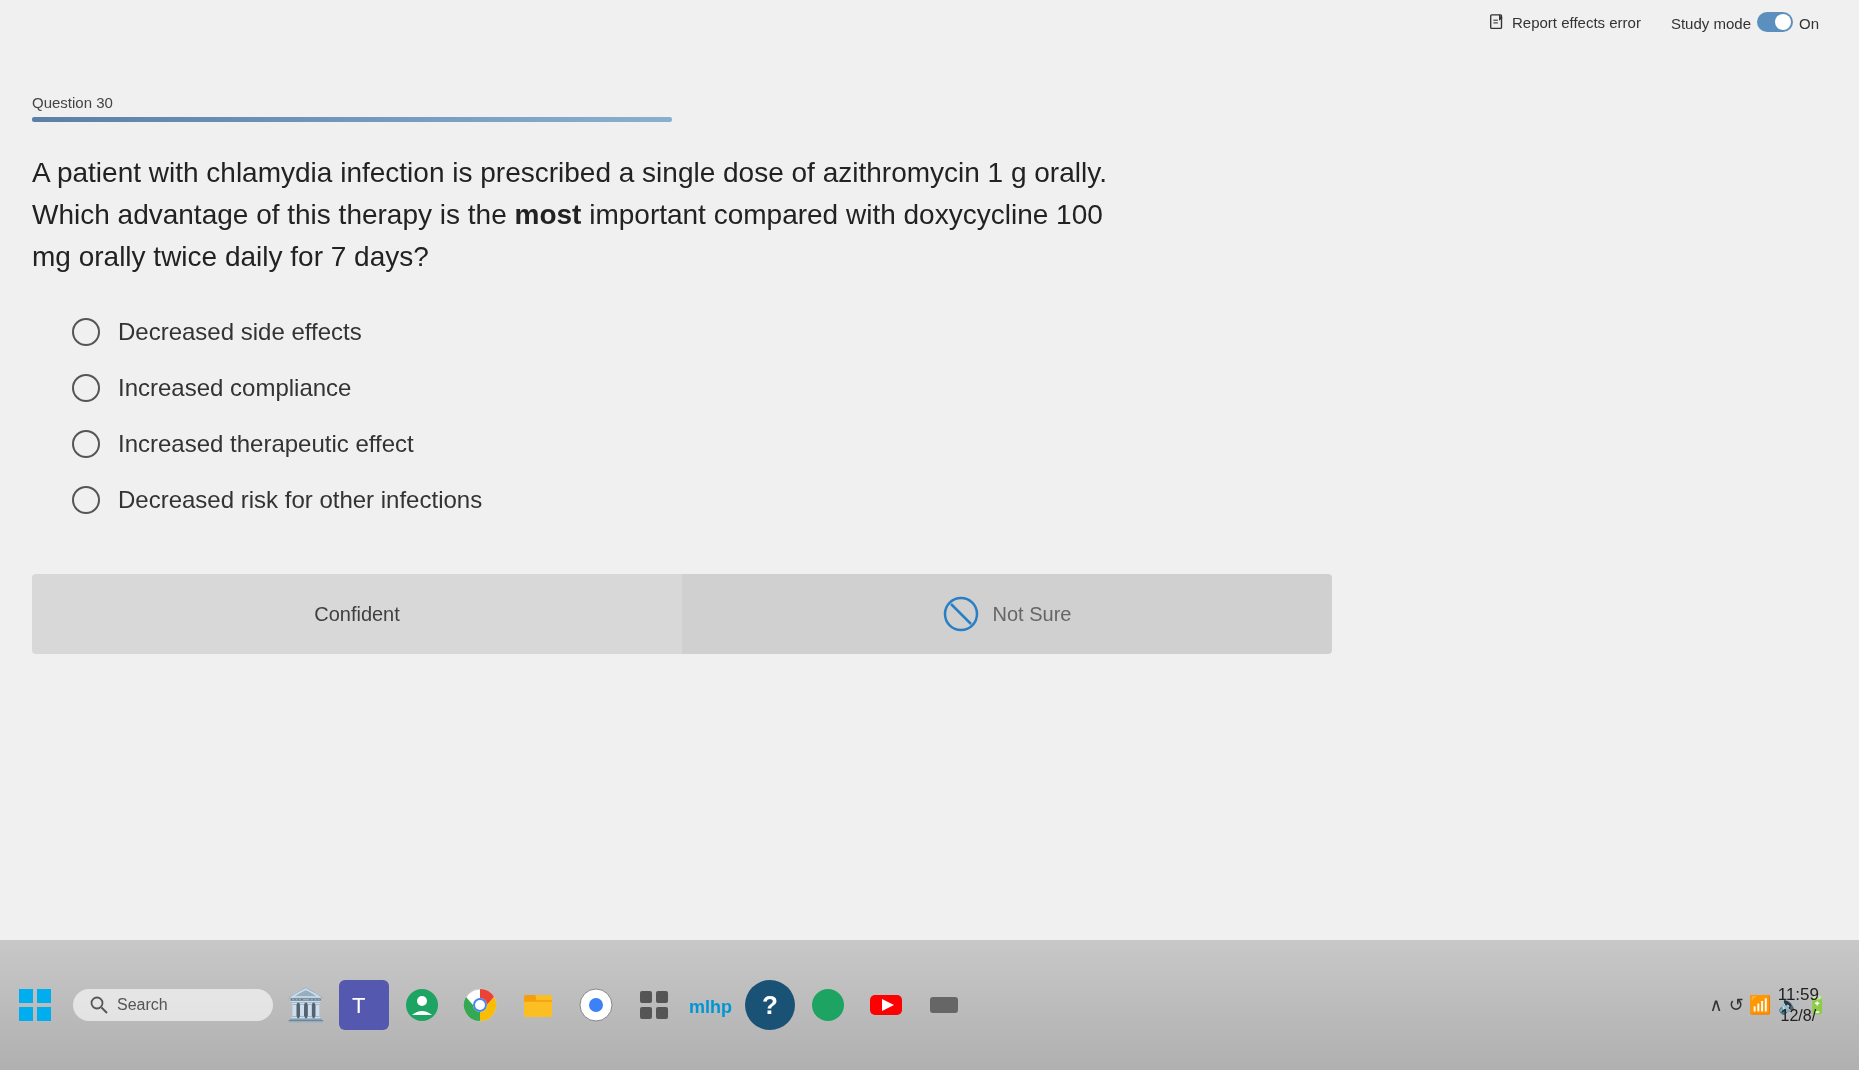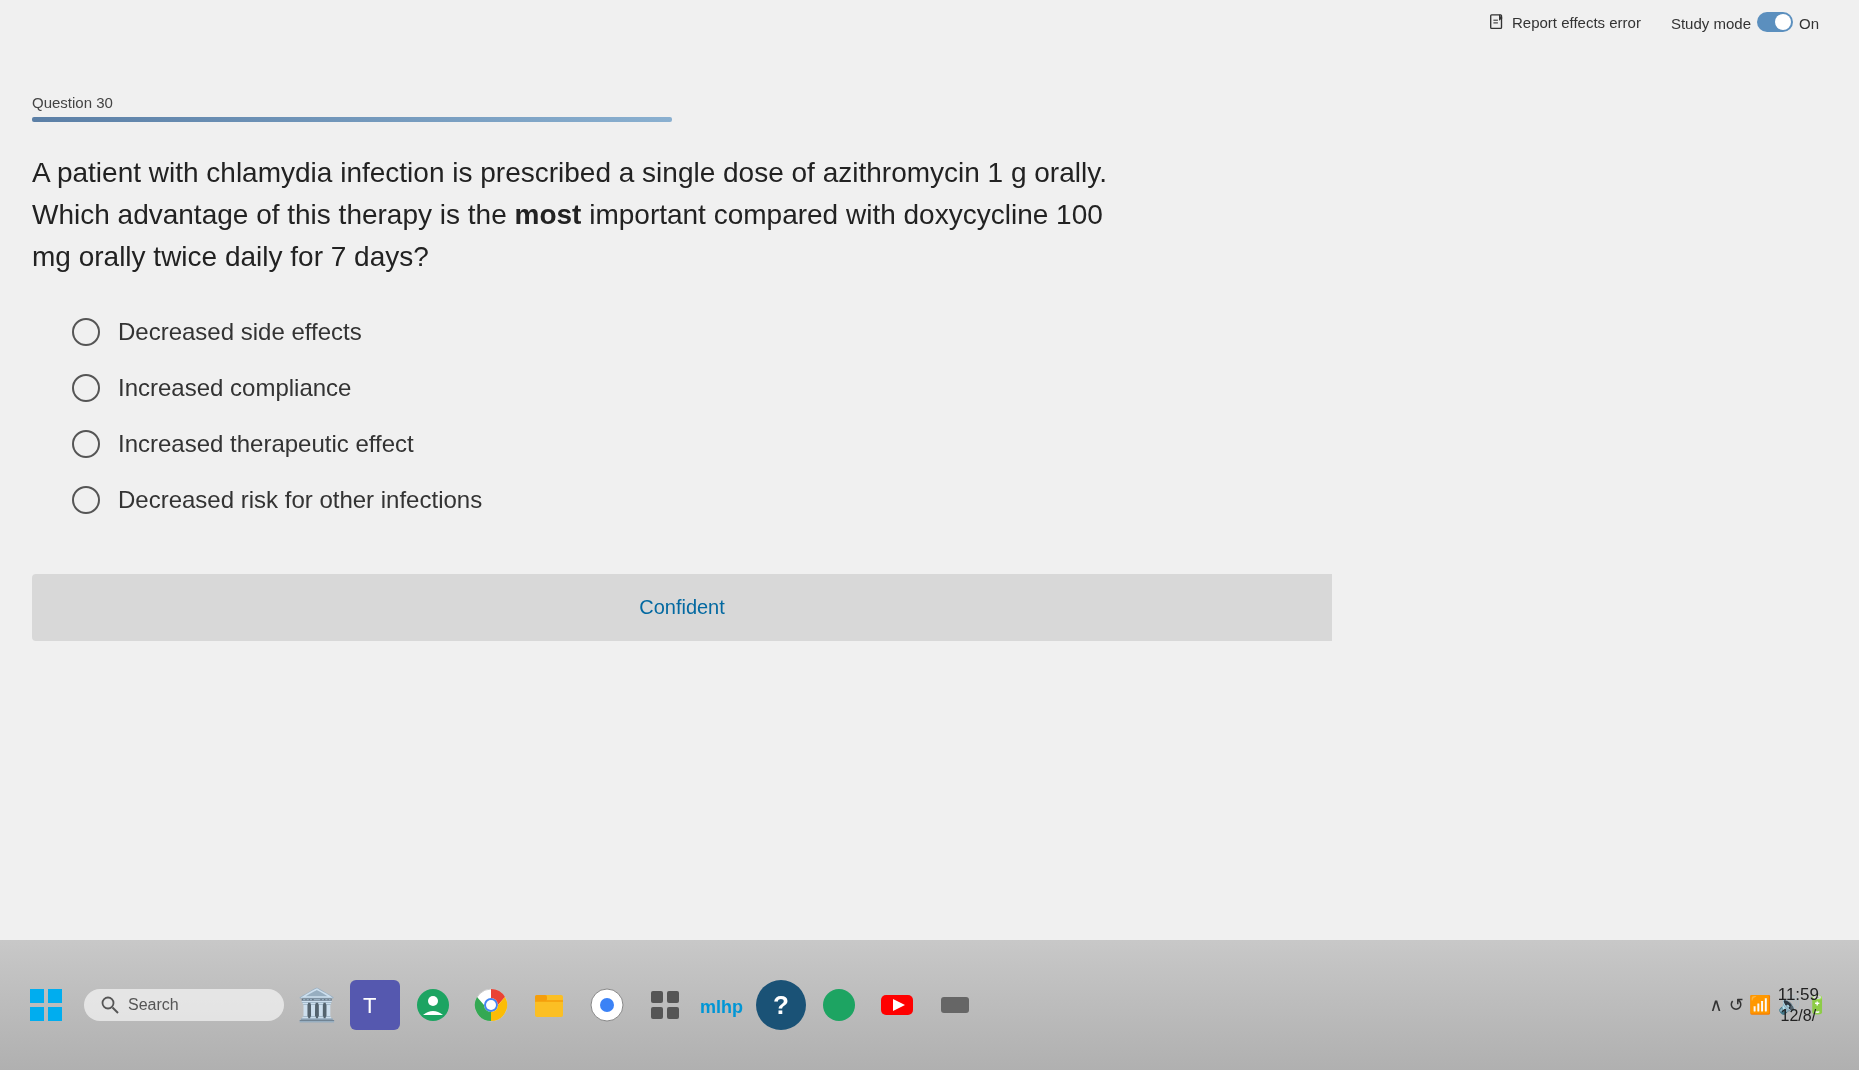--- a/index.html
+++ b/index.html
@@ -108,21 +108,21 @@
       margin-top: 20px;
       max-width: 1300px;
     }
 
     .btn-confident {
       flex: 1;
       padding: 22px;
       background: #d8d8d8;
       border: none;
       font-size: 20px;
-      color: #0369a1;
+      color: #404040;
       cursor: pointer;
       text-align: center;
       border-radius: 4px 0 0 4px;
     }
 
     .btn-not-sure {
       flex: 1;
       padding: 22px;
       background: #d0d0d0;
       border: none;
@@ -145,21 +145,21 @@
     
     .taskbar {
       position: absolute;
       bottom: 0;
       left: 0;
       width: 100%;
       height: 130px;
       background: linear-gradient(to bottom, #c8c8c8, #b0b0b0);
       display: flex;
       align-items: center;
-      padding: 0 26px;
+      padding: 0 15px;
       gap: 8px;
     }
 
     .taskbar-start {
       display: flex;
       align-items: center;
       gap: 6px;
       margin-right: 10px;
     }
 
@@ -280,20 +280,27 @@
     <li class="option-item">
       <div class="radio-circle"></div>
       <span>Decreased risk for other infections</span>
     </li>
   </ul>
 
   <div class="action-buttons">
     <button class="btn-confident">
       <span>Confident</span>
     </button>
+    <button class="btn-not-sure">
+      <svg class="not-sure-icon" viewBox="0 0 36 36" fill="none" xmlns="http://www.w3.org/2000/svg">
+        <circle cx="18" cy="18" r="16" stroke="#2a7fc4" stroke-width="2.5"></circle>
+        <line x1="8" y1="8" x2="28" y2="28" stroke="#2a7fc4" stroke-width="2.5"></line>
+      </svg>
+      <span>Not Sure</span>
+    </button>
   </div>
 </div>
 
 <div class="taskbar">
 
   <div class="taskbar-start">
     <svg width="40" height="40" viewBox="0 0 40 40" fill="none" xmlns="http://www.w3.org/2000/svg">
       <rect x="4" y="4" width="14" height="14" fill="#00adef"></rect>
       <rect x="22" y="4" width="14" height="14" fill="#00adef"></rect>
       <rect x="4" y="22" width="14" height="14" fill="#00adef"></rect>

